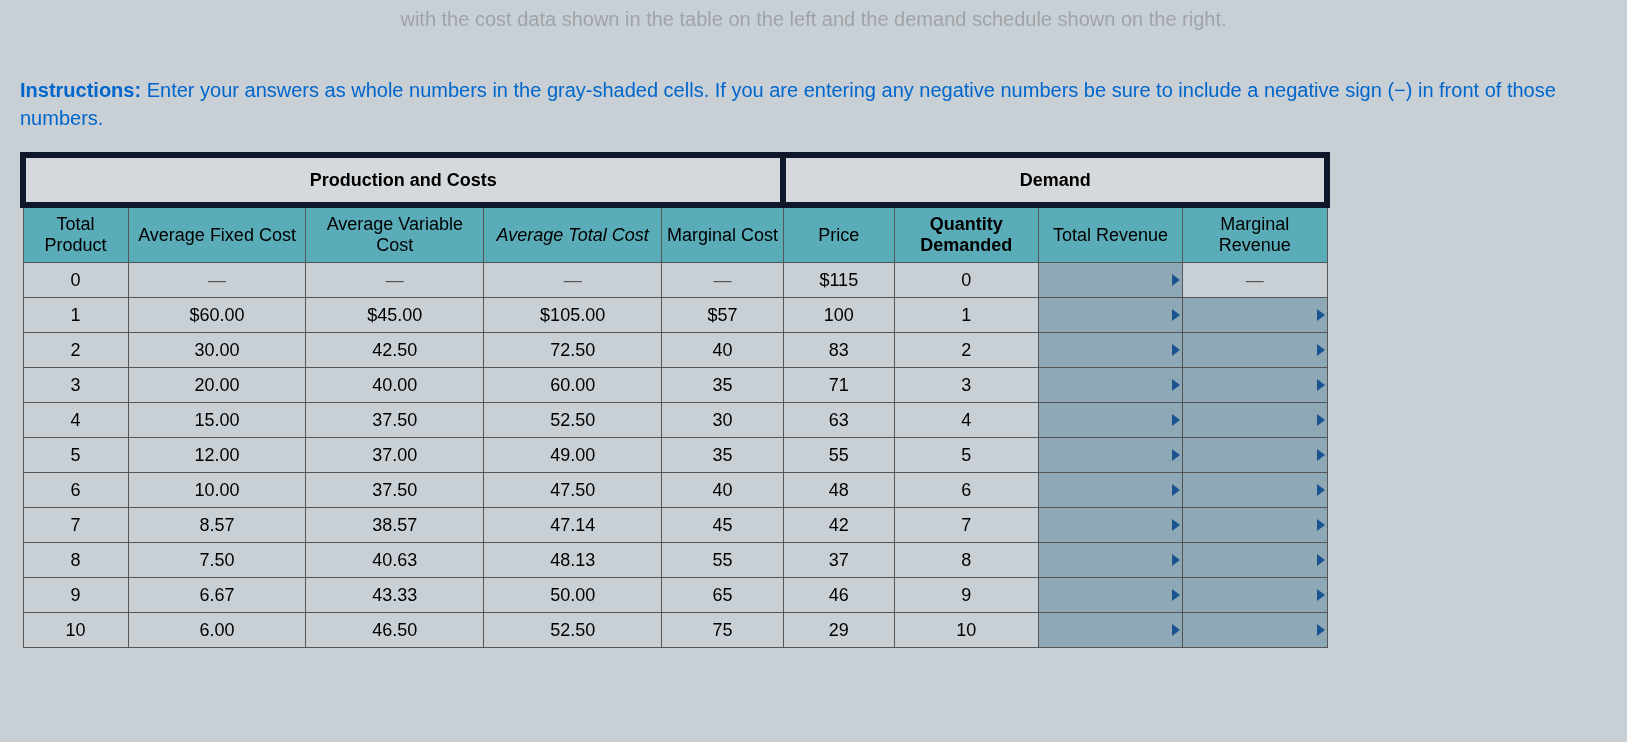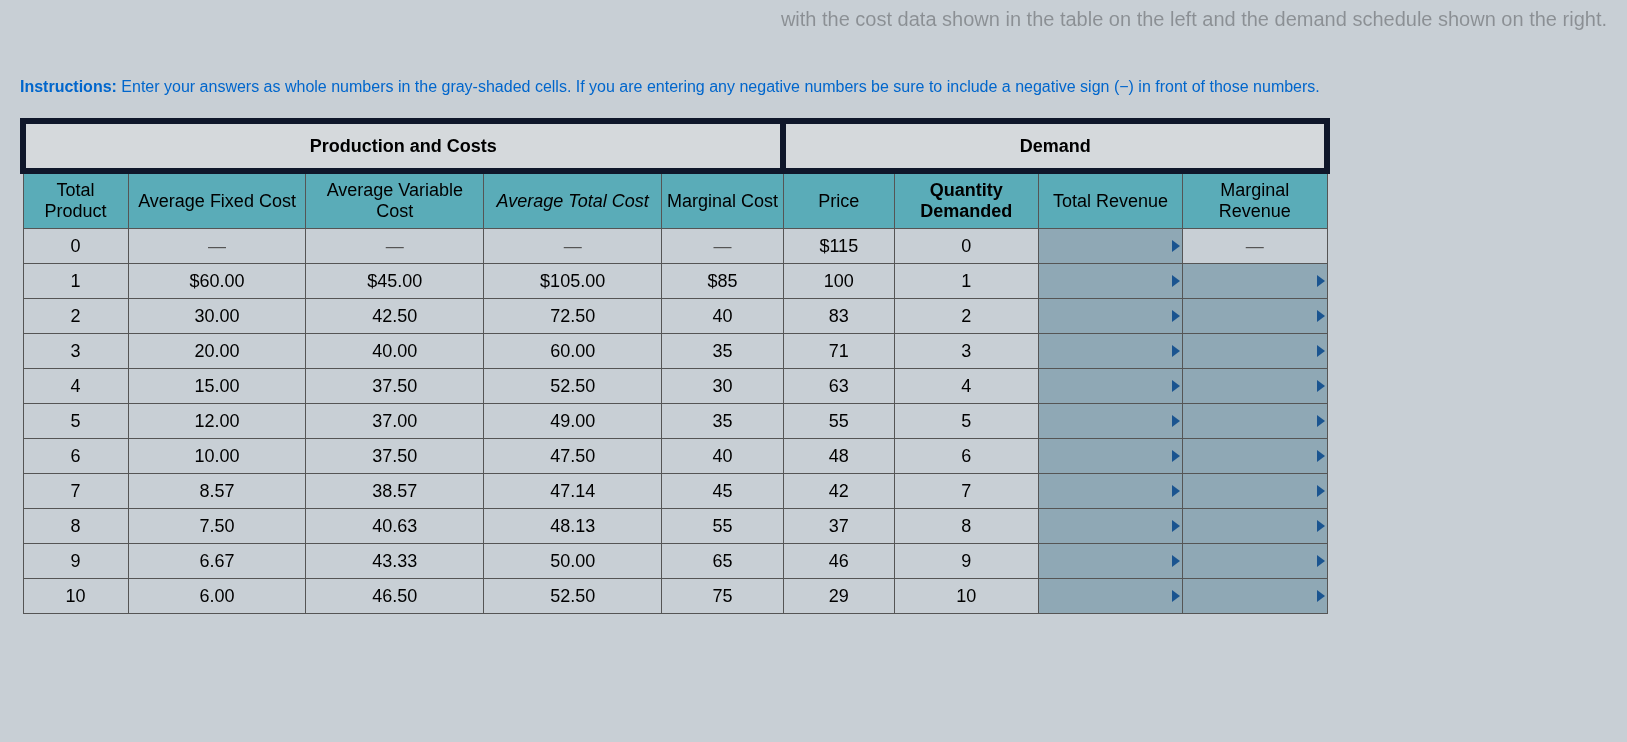--- a/index.html
+++ b/index.html
@@ -8,35 +8,35 @@
       font-family: Arial, sans-serif;
       background: #c8cfd5;
       width: 1627px;
       height: 742px;
       overflow: hidden;
     }
     .content {
       padding: 8px 20px;
     }
     .partial-text {
-      color: #000000;
+      color: #404040;
       font-size: 20px;
       margin-bottom: 10px;
-      text-align: right;
+      text-align: center;
       opacity: 0.3;
       white-space: nowrap;
     }
     .question-a {
       color: #222;
       font-size: 20px;
       margin: 15px 0 25px 0;
     }
     .instructions {
       margin-bottom: 20px;
-      font-size: 16px;
+      font-size: 20px;
       line-height: 1.4;
       margin-top: 45px;
     }
     .instructions-label {
       color: #0066cc;
       font-weight: bold;
     }
     .instructions-text {
       color: #0066cc;
     }
@@ -131,21 +131,21 @@
       <td>$115</td>
       <td>0</td>
       <td class="input-cell"></td>
       <td class="dash">—</td>
     </tr>
     <tr>
       <td>1</td>
       <td>$60.00</td>
       <td>$45.00</td>
       <td>$105.00</td>
-      <td>$85</td>
+      <td>$57</td>
       <td>100</td>
       <td>1</td>
       <td class="input-cell"></td>
       <td class="input-cell"></td>
     </tr>
     <tr>
       <td>2</td>
       <td>30.00</td>
       <td>42.50</td>
       <td>72.50</td>

